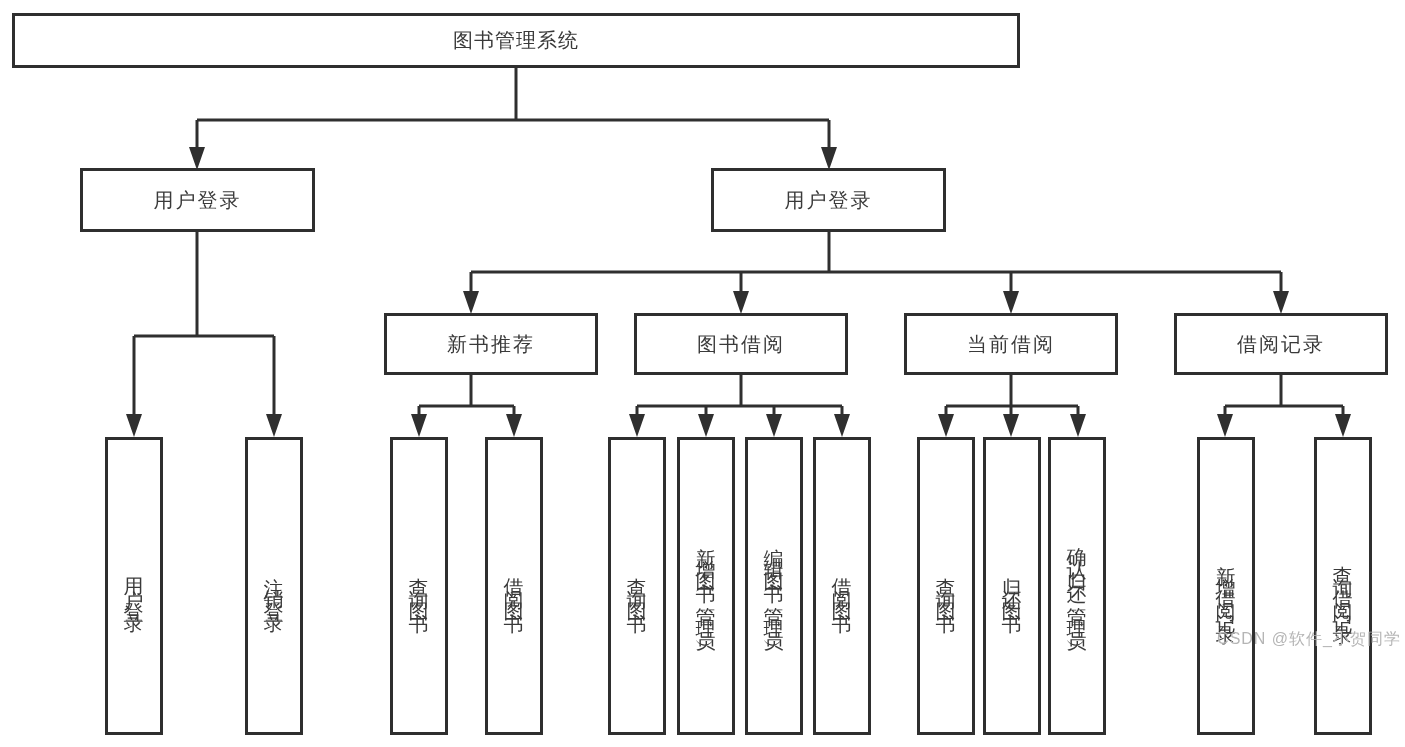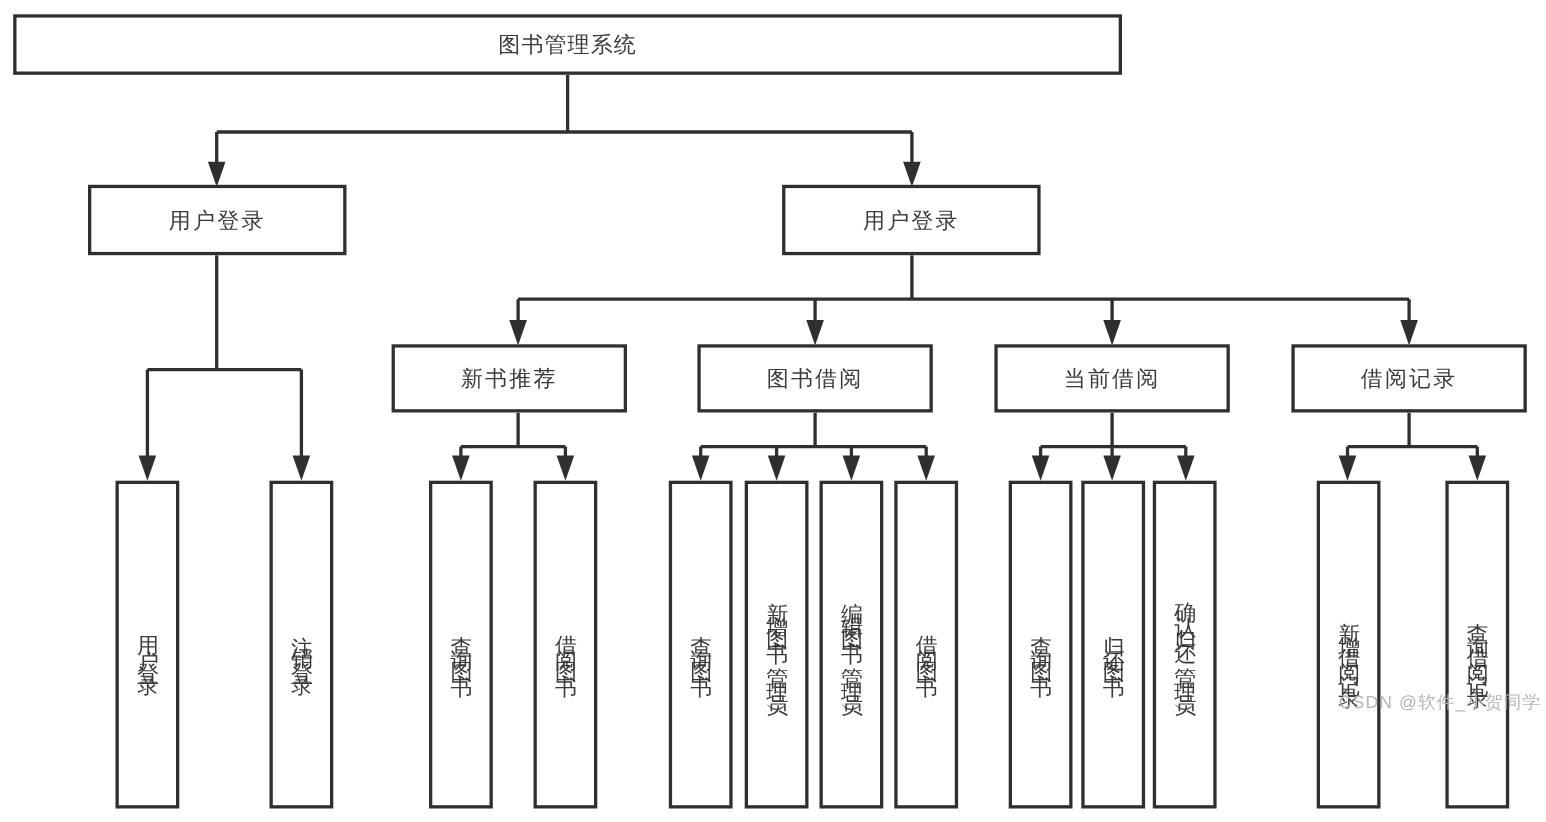--- a/index.html
+++ b/index.html
@@ -122,21 +122,21 @@
     <span>图书管理系统</span>
   </div>
 
   <div class="box hbox" style="left:80px; top:168px; width:235px; height:64px;">
     <span>用户登录</span>
   </div>
   <div class="box hbox" style="left:711px; top:168px; width:235px; height:64px;">
     <span>用户登录</span>
   </div>
 
-  <div class="box hbox" style="left:356px; top:313px; width:214px; height:62px;">
+  <div class="box hbox" style="left:384px; top:313px; width:214px; height:62px;">
     <span>新书推荐</span>
   </div>
   <div class="box hbox" style="left:634px; top:313px; width:214px; height:62px;text-align:center;">
     <span>图书借阅</span>
   </div>
   <div class="box hbox" style="left:904px; top:313px; width:214px; height:62px;">
     <span>当前借阅</span>
   </div>
   <div class="box hbox" style="left:1174px; top:313px; width:214px; height:62px;">
     <span>借阅记录</span>

